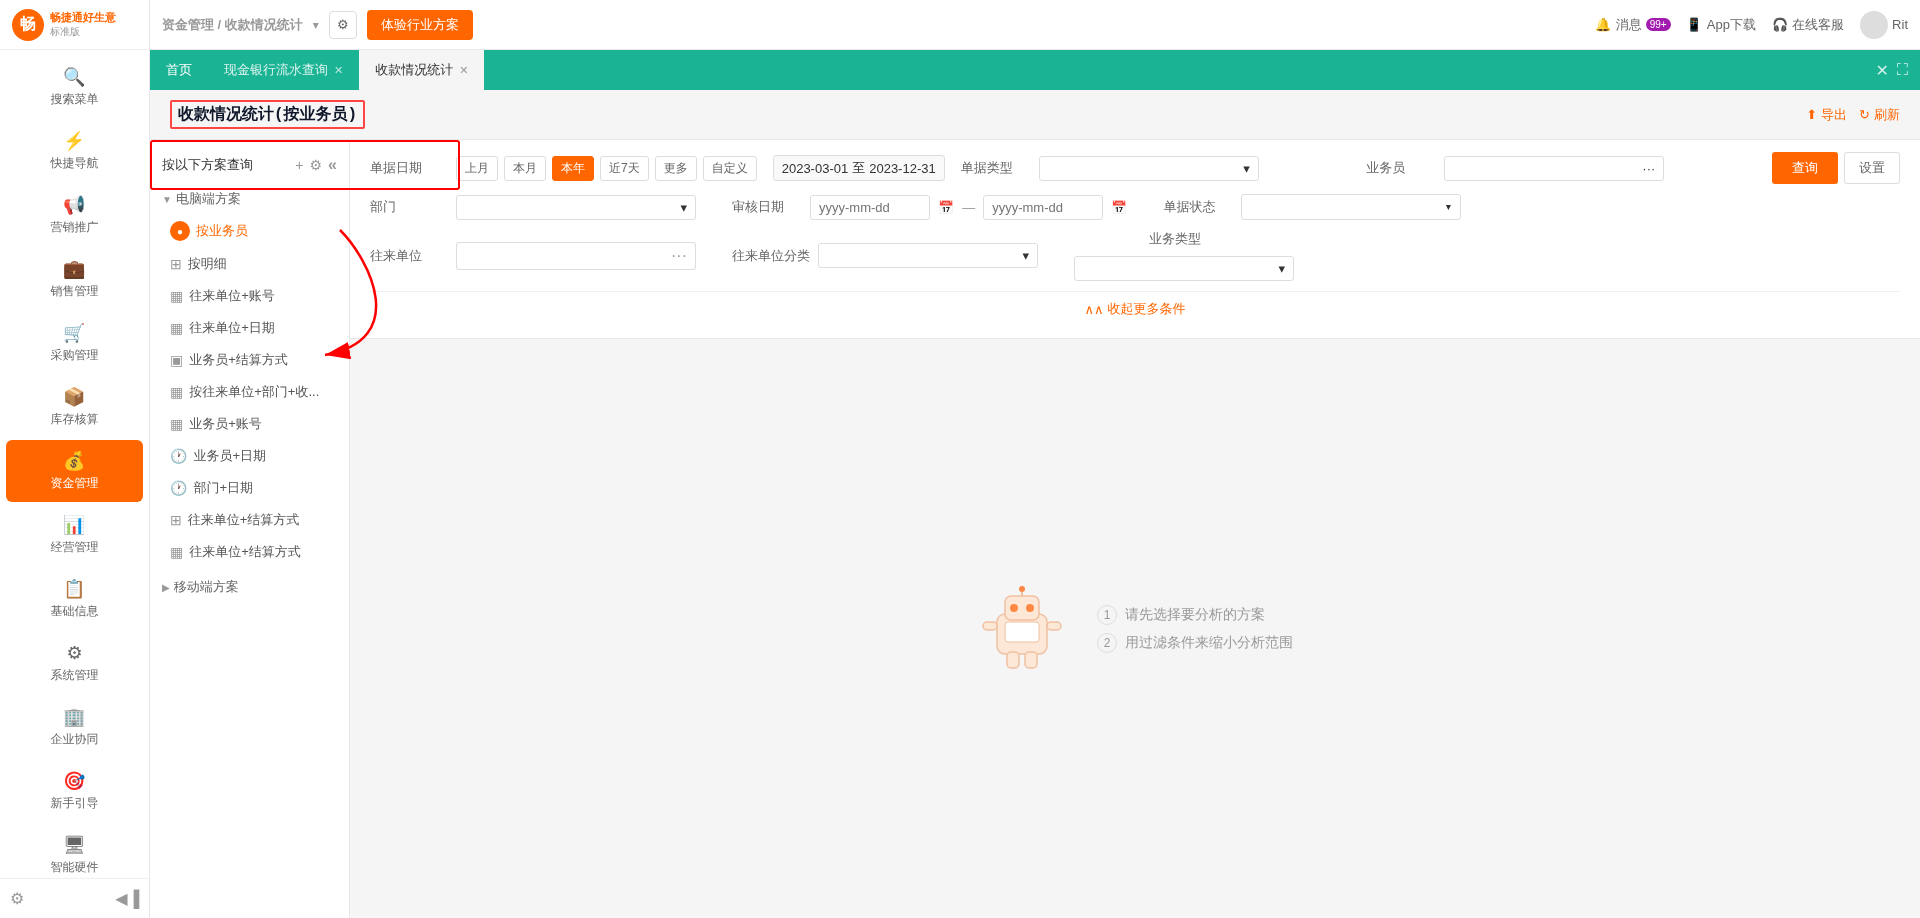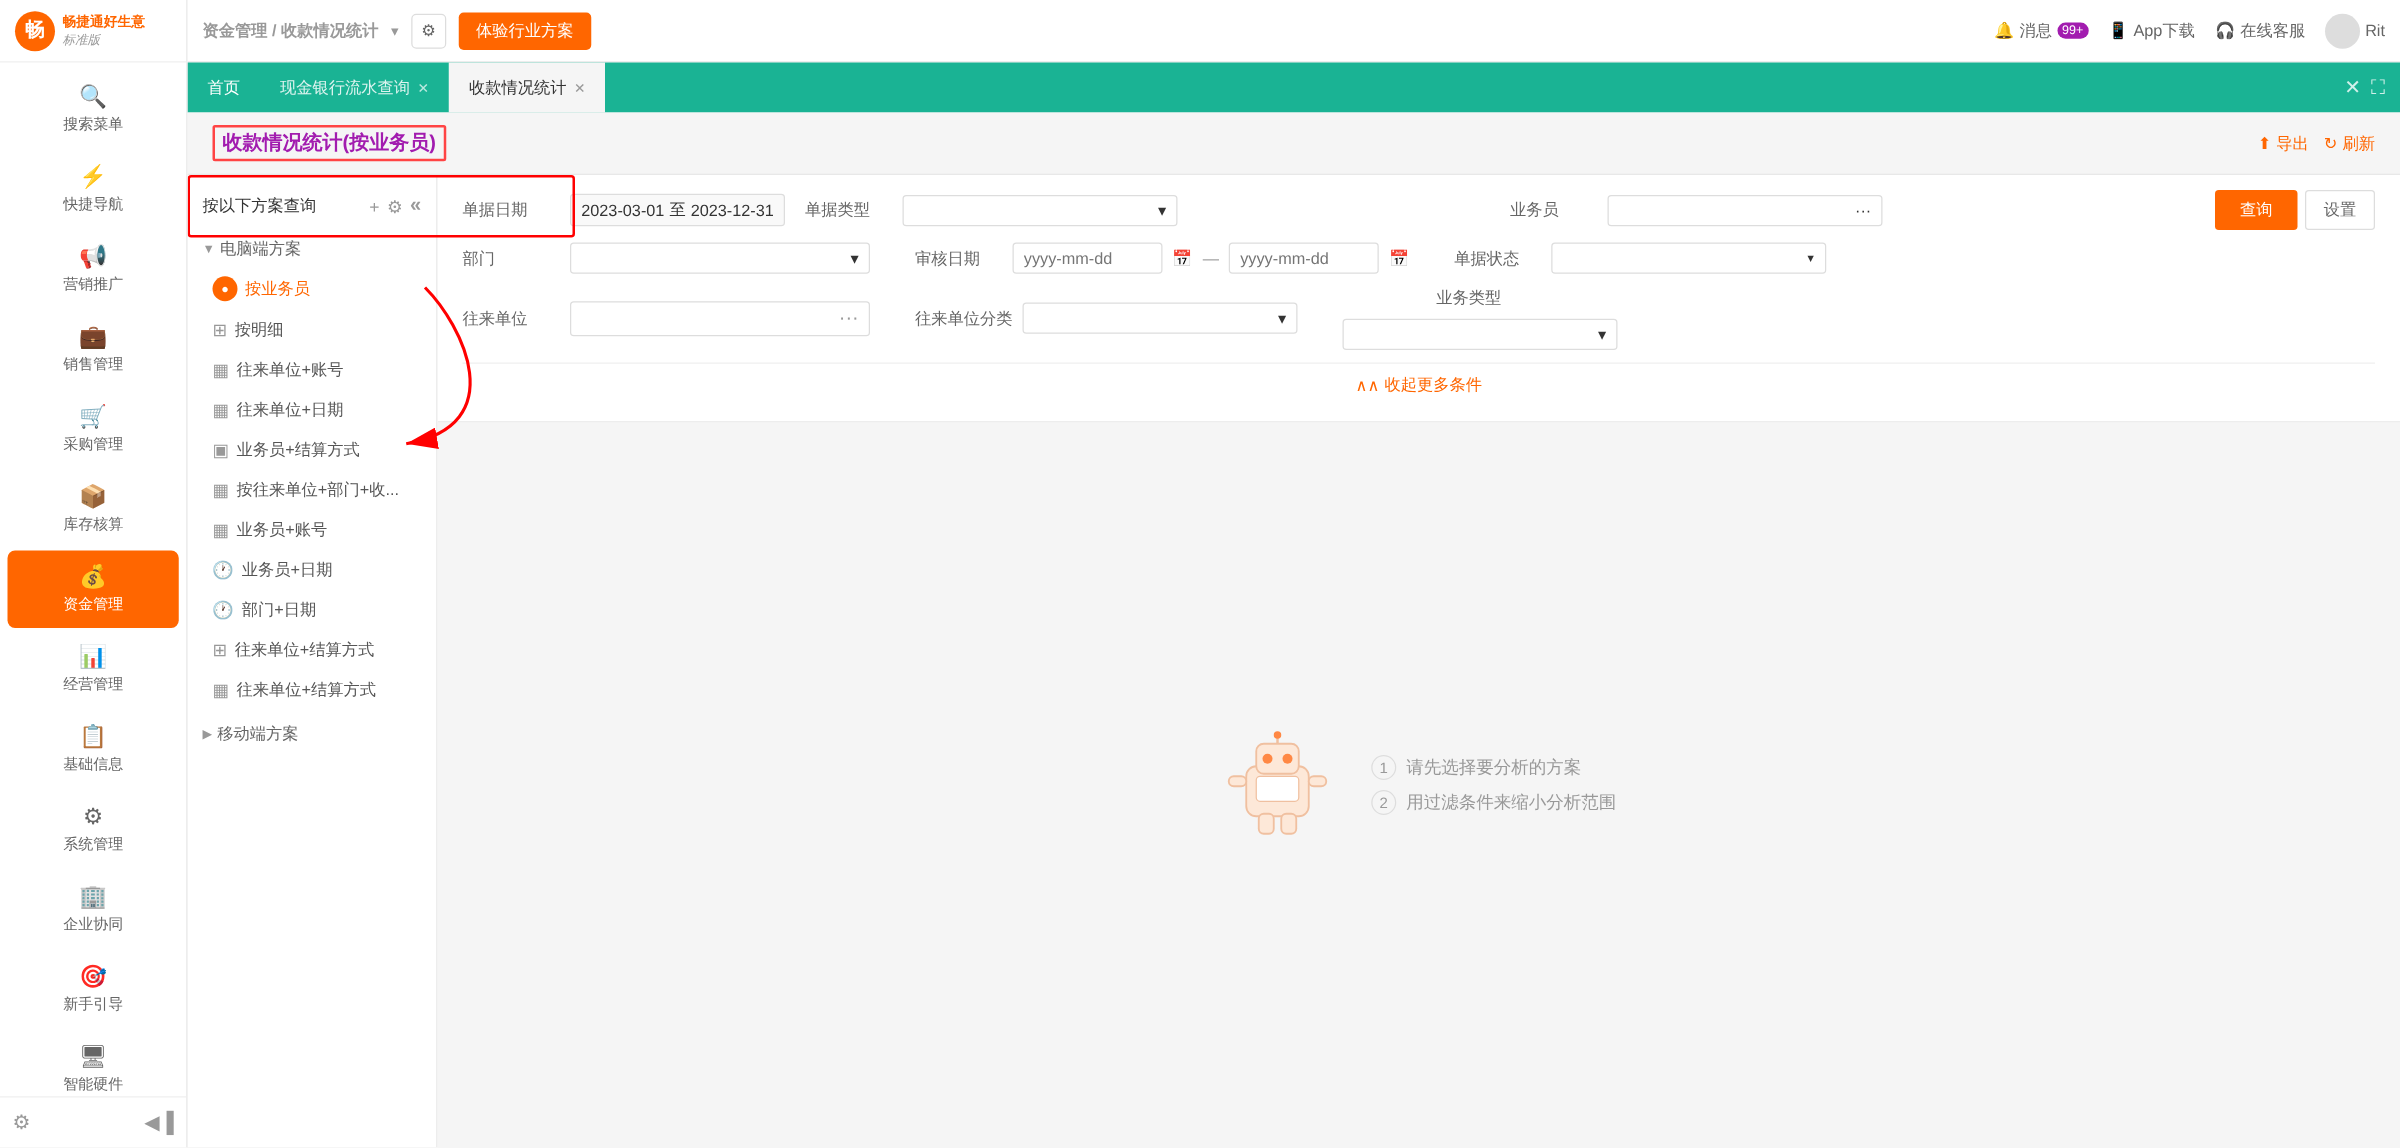--- a/index.html
+++ b/index.html
@@ -39,21 +39,21 @@
     .tab-item { height: 40px; display: flex; align-items: center; padding: 0 16px; color: rgba(255,255,255,0.85); font-size: 13px; cursor: pointer; position: relative; }
     .tab-item.home { color: white; }
     .tab-item.active { background: #f5f5f5; color: #333; border-radius: 0; }
     .tab-item .tab-close { margin-left: 6px; font-size: 11px; color: rgba(255,255,255,0.7); }
     .tab-item.active .tab-close { color: #999; }
     .window-controls { margin-left: auto; display: flex; align-items: center; gap: 8px; padding-right: 12px; }
     .win-btn { color: rgba(255,255,255,0.8); cursor: pointer; font-size: 16px; }
 
     
     .page-header { height: 50px; background: #f5f5f5; border-bottom: 1px solid #e8e8e8; display: flex; align-items: center; padding: 0 20px; justify-content: space-between; }
-    .page-title { font-size: 16px; font-weight: bold; color: #a21caf; border: 2px solid #ff4444; padding: 2px 6px; border-radius: 2px; }
+    .page-title { font-size: 16px; font-weight: bold; color: #0f172a; border: 2px solid #ff4444; padding: 2px 6px; border-radius: 2px; font-family: Liberation Mono, monospace; }
     .page-actions { display: flex; align-items: center; gap: 12px; }
     .action-btn { display: flex; align-items: center; gap: 4px; color: #ff6600; cursor: pointer; font-size: 13px; border: none; background: none; }
 
     
     .content-area { flex: 1; display: flex; overflow: hidden; }
 
     
     .left-panel { width: 200px; background: #fff; border-right: 1px solid #e8e8e8; padding: 10px 0; flex-shrink: 0; }
     .panel-header { display: flex; align-items: center; justify-content: space-between; padding: 6px 12px; font-size: 13px; color: #333; gap: 22px; }
     .panel-header-actions { display: flex; align-items: center; gap: 6px; }
@@ -98,21 +98,21 @@
 </head>
 <body>
 
 <div class="app-layout">
 
   <div class="sidebar">
     <div class="sidebar-logo">
       <div class="logo-icon">畅</div>
       <div>
         <div style="font-size:11px;color:#ff6600;font-weight:bold;">畅捷通好生意</div>
-        <div style="font-size:10px;color:#999;font-style:italic;">标准版</div>
+        <div style="font-size:10px;color:#999;">标准版</div>
       </div>
     </div>
     <div class="sidebar-nav">
       <div class="nav-item">
         <span class="nav-icon">🔍</span>
         <span>搜索菜单</span>
       </div>
       <div class="nav-item">
         <span class="nav-icon">⚡</span>
         <span>快捷导航</span>
@@ -302,20 +302,28 @@
           </div>
         </div>
       </div>
 
       <div class="right-panel">
 
         <div class="filter-area">
 
           <div class="filter-row">
             <span class="filter-label">单据日期</span>
+            <div class="filter-date-group">
+              <button class="date-btn">上月</button>
+              <button class="date-btn">本月</button>
+              <button class="date-btn active">本年</button>
+              <button class="date-btn">近7天</button>
+              <button class="date-btn">更多</button>
+              <button class="date-btn">自定义</button>
+            </div>
             <div class="date-range">
               <span>2023-03-01</span>
               <span>至</span>
               <span>2023-12-31</span>
             </div>
             <div style="flex:1; display:flex; align-items:center; gap:7px; justify-content:space-between;">
               <div style="display:flex; align-items:center; gap:8px;">
                 <span class="filter-label">单据类型</span>
                 <div class="filter-select" style="min-width:220px;">
                   <span class="filter-select-label"></span>

